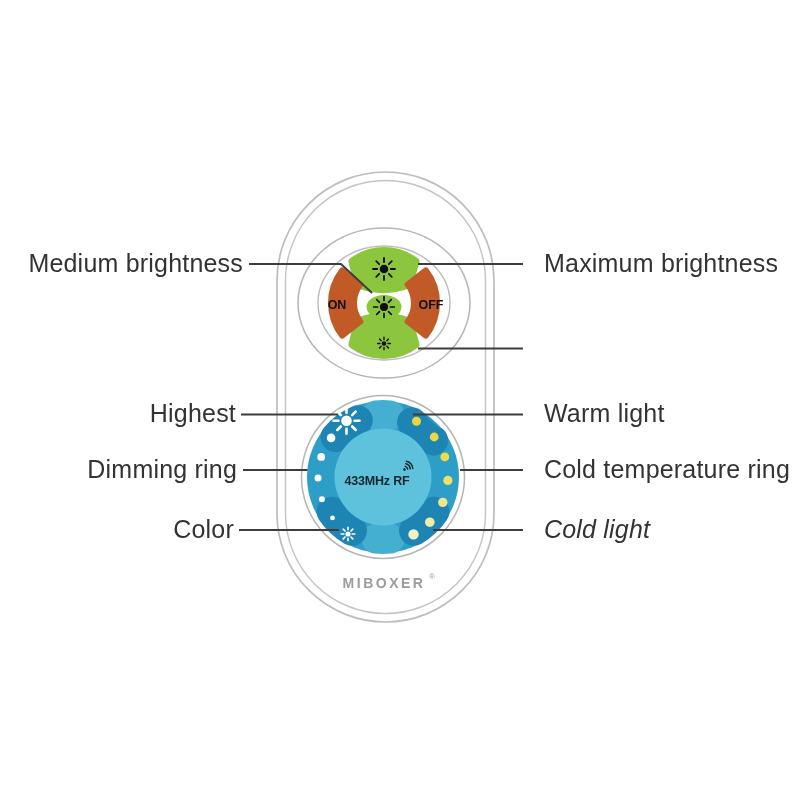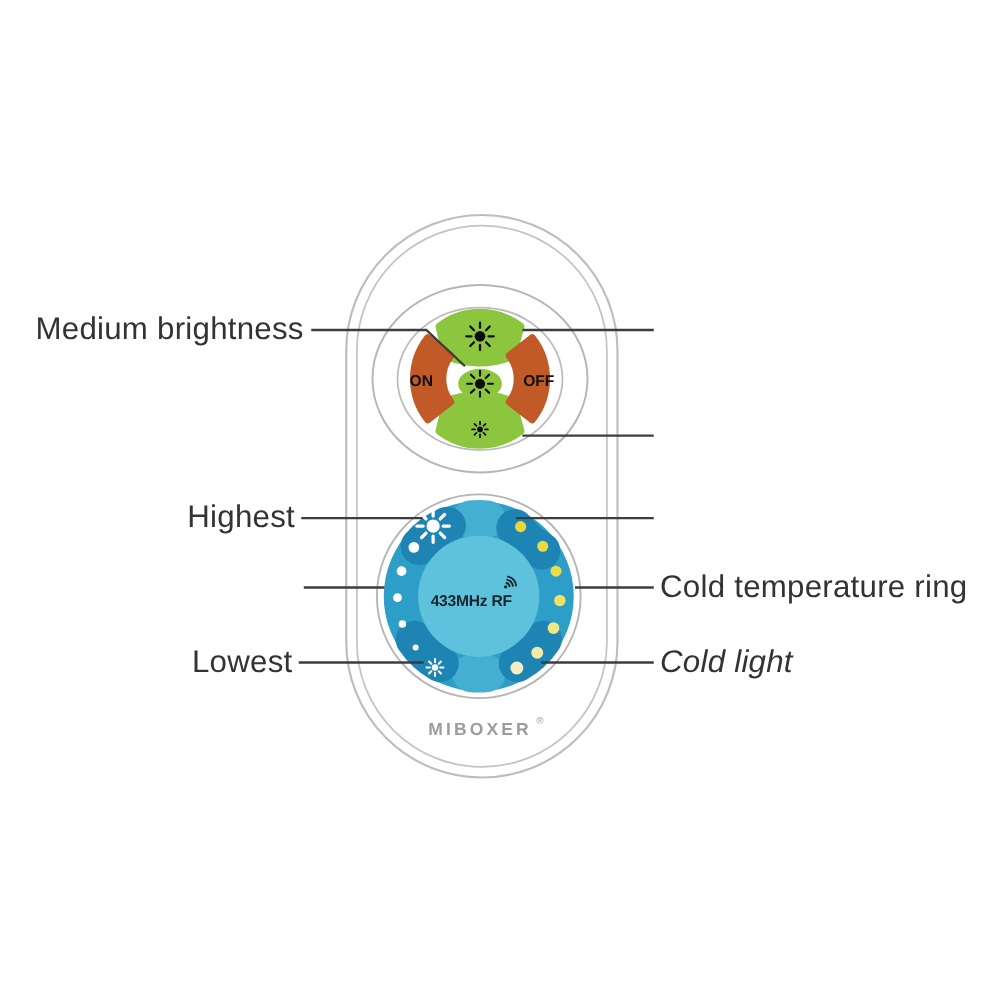--- a/index.html
+++ b/index.html
@@ -1,21 +1,21 @@
 <!DOCTYPE html>
 <html><head>
 <meta charset="utf-8">
 <style>
   html,body{margin:0;padding:0;background:#ffffff;}
   .stage{position:relative;width:800px;height:800px;background:#fff;overflow:hidden;
          font-family:"Liberation Sans",sans-serif;}
   .art{position:absolute;left:0;top:0;}
   .callout{position:absolute;font:400 25px/1.1 "Liberation Sans",sans-serif;
            color:#333333;white-space:nowrap;transform:translateY(-50%);
-           letter-spacing:0.2px;}
+           letter-spacing:0.2px;margin-left:16px;}
   svg text{font-family:"Liberation Sans",sans-serif;}
 </style>
 </head>
 <body>
 
 <div class="stage">
 
   <svg class="art" width="800" height="800" viewBox="0 0 800 800">
 
     <rect x="277" y="172" width="217" height="450" rx="108.5" ry="108.5" fill="#ffffff" stroke="#BDBDBD" stroke-width="1.7"></rect>
@@ -105,17 +105,20 @@
       <path d="M241 414.5H338"></path>
       <path d="M243 470H307.5"></path>
       <path d="M239 530H339"></path>
       <path d="M413 414.5H523"></path>
       <path d="M460 470H523"></path>
       <path d="M433 530H523"></path>
     </g>
   </svg>
 
   <div class="callout" style="right:557px;top:264px;">Medium brightness</div>
+  <div class="callout" style="left:528px;top:264px;">Maximum brightness</div>
   <div class="callout" style="right:564px;top:414px;text-align:right;">Highest</div>
-  <div class="callout" style="right:566px;top:530px;">Lowest</div>
+  <div class="callout" style="right:563px;top:470px;">Dimming ring</div>
+  <div class="callout" style="right:566px;top:530px;">Color</div>
+  <div class="callout" style="left:528px;top:414px;">Warm light</div>
   <div class="callout" style="left:528px;top:470px;">Cold temperature ring</div>
   <div class="callout" style="left:528px;top:530px;font-style:italic;">Cold light</div>
 </div>
 
 </body></html>

